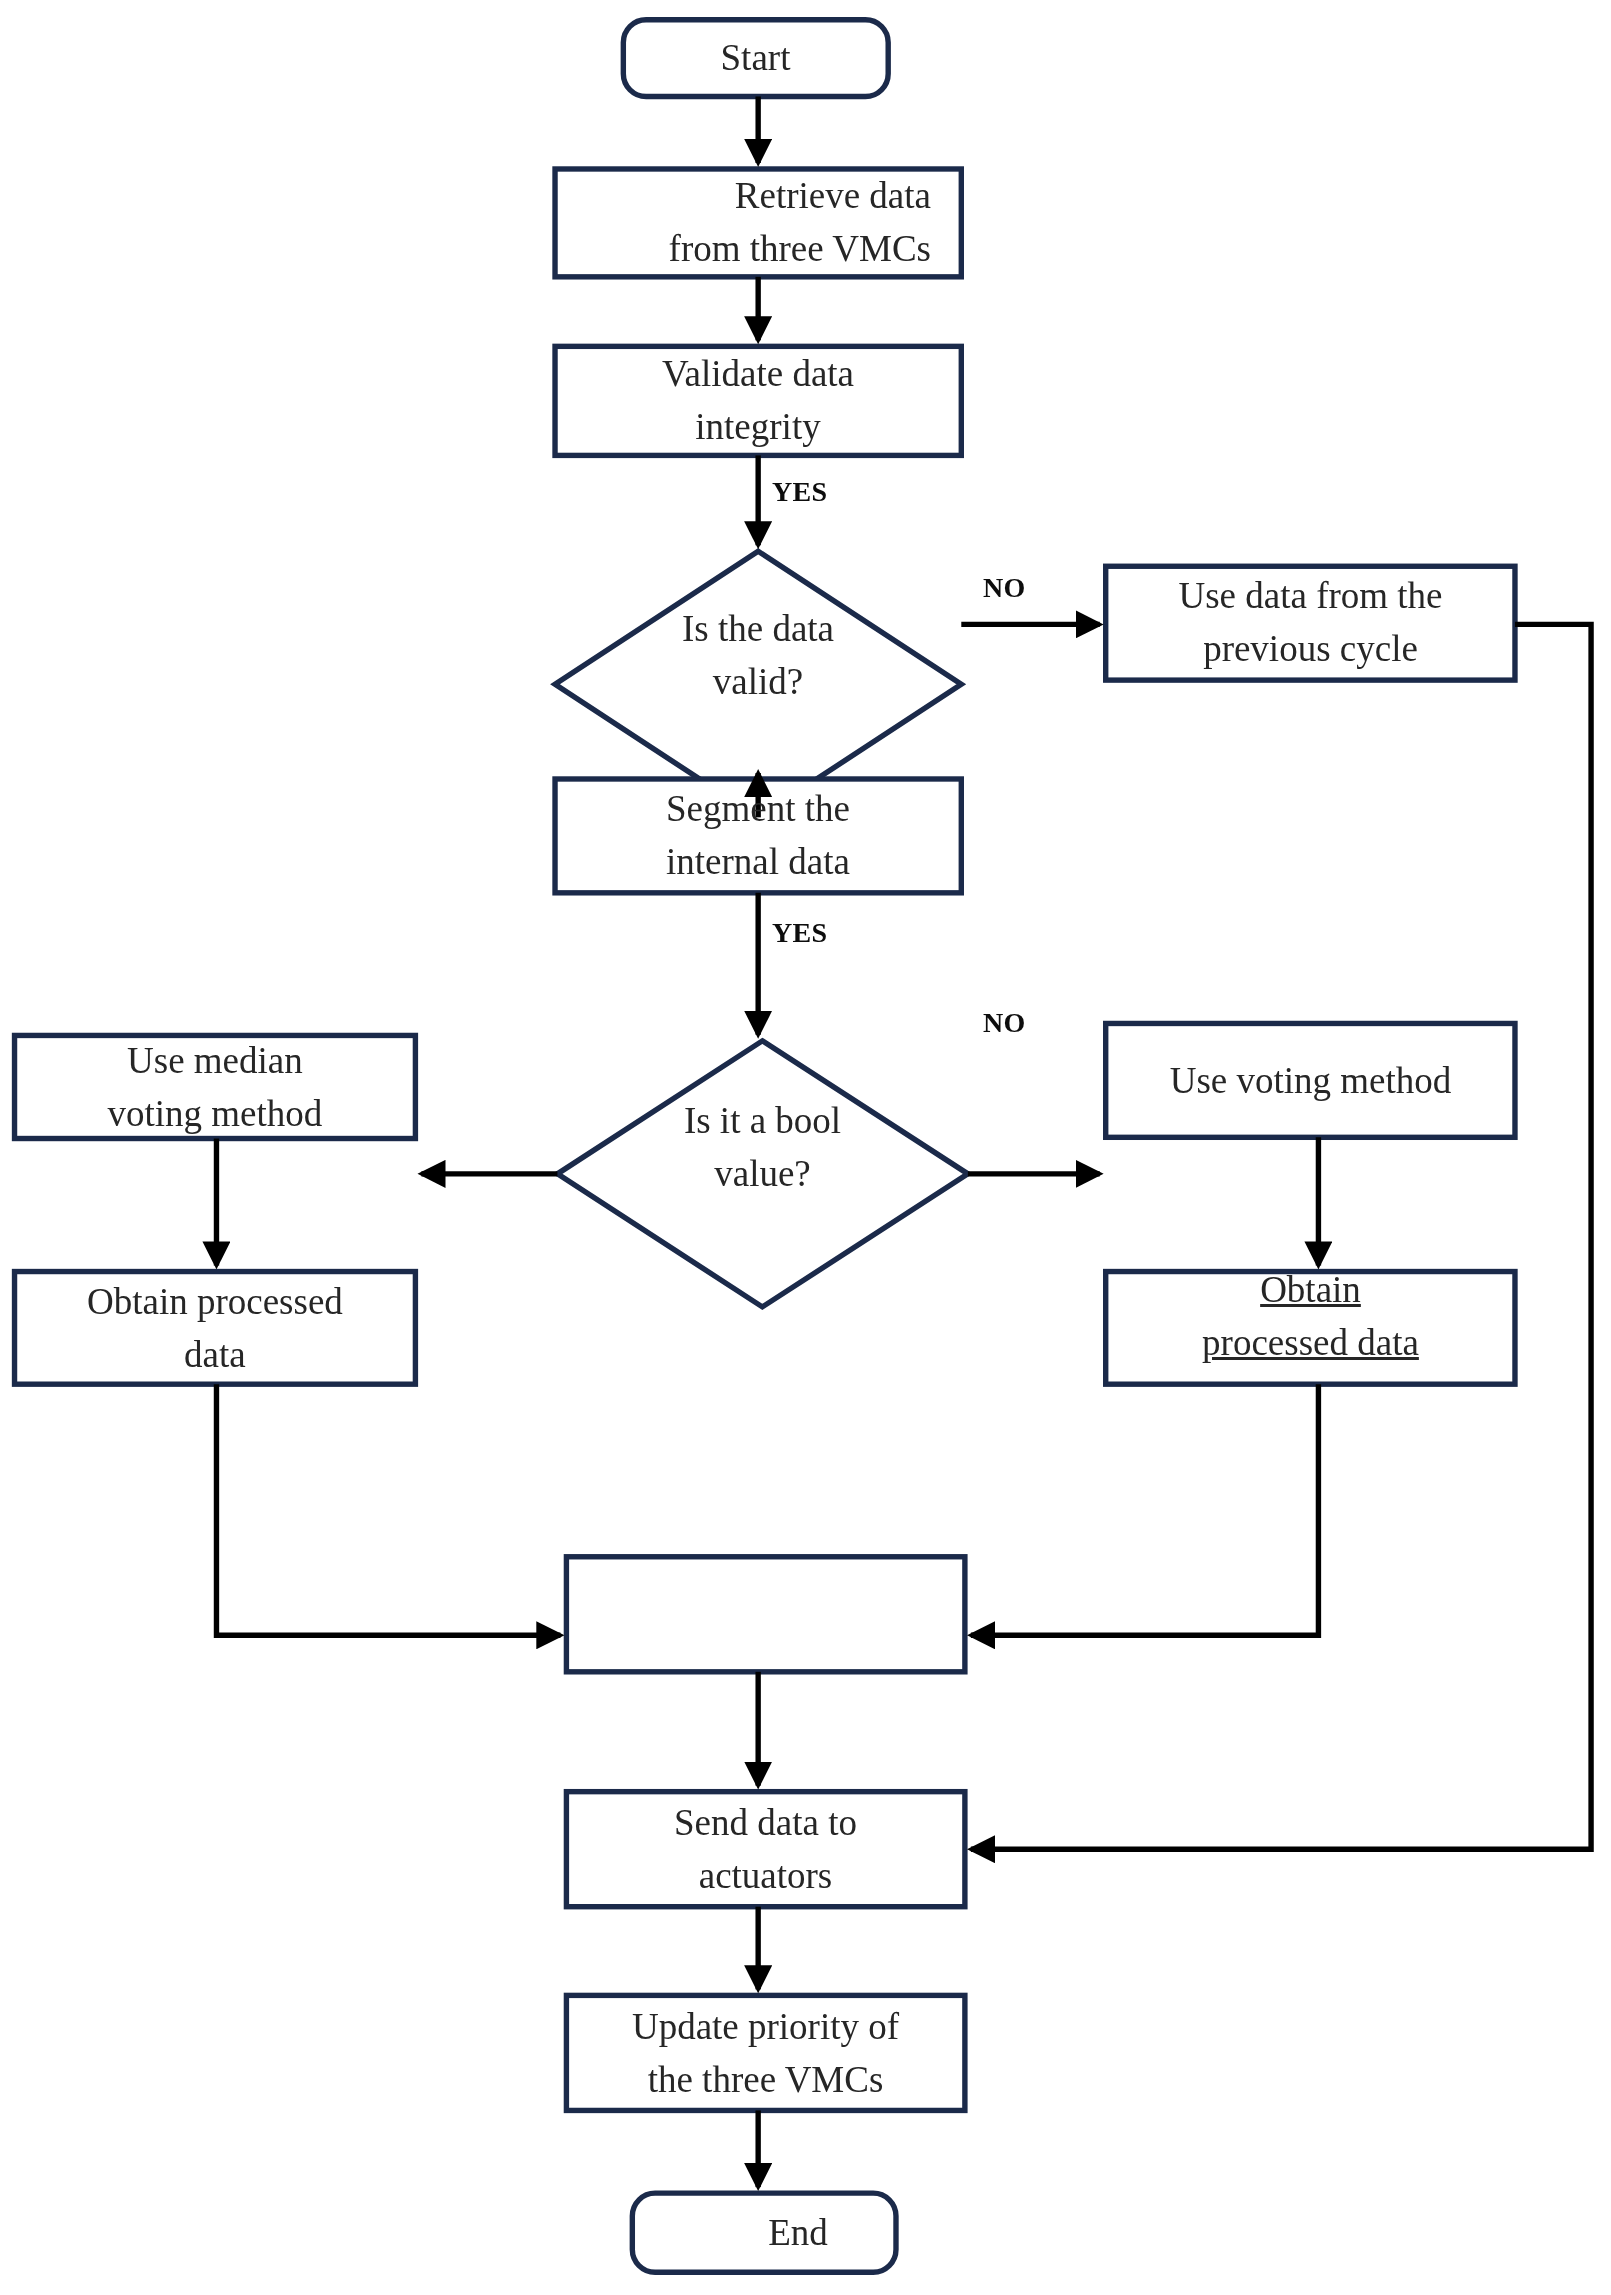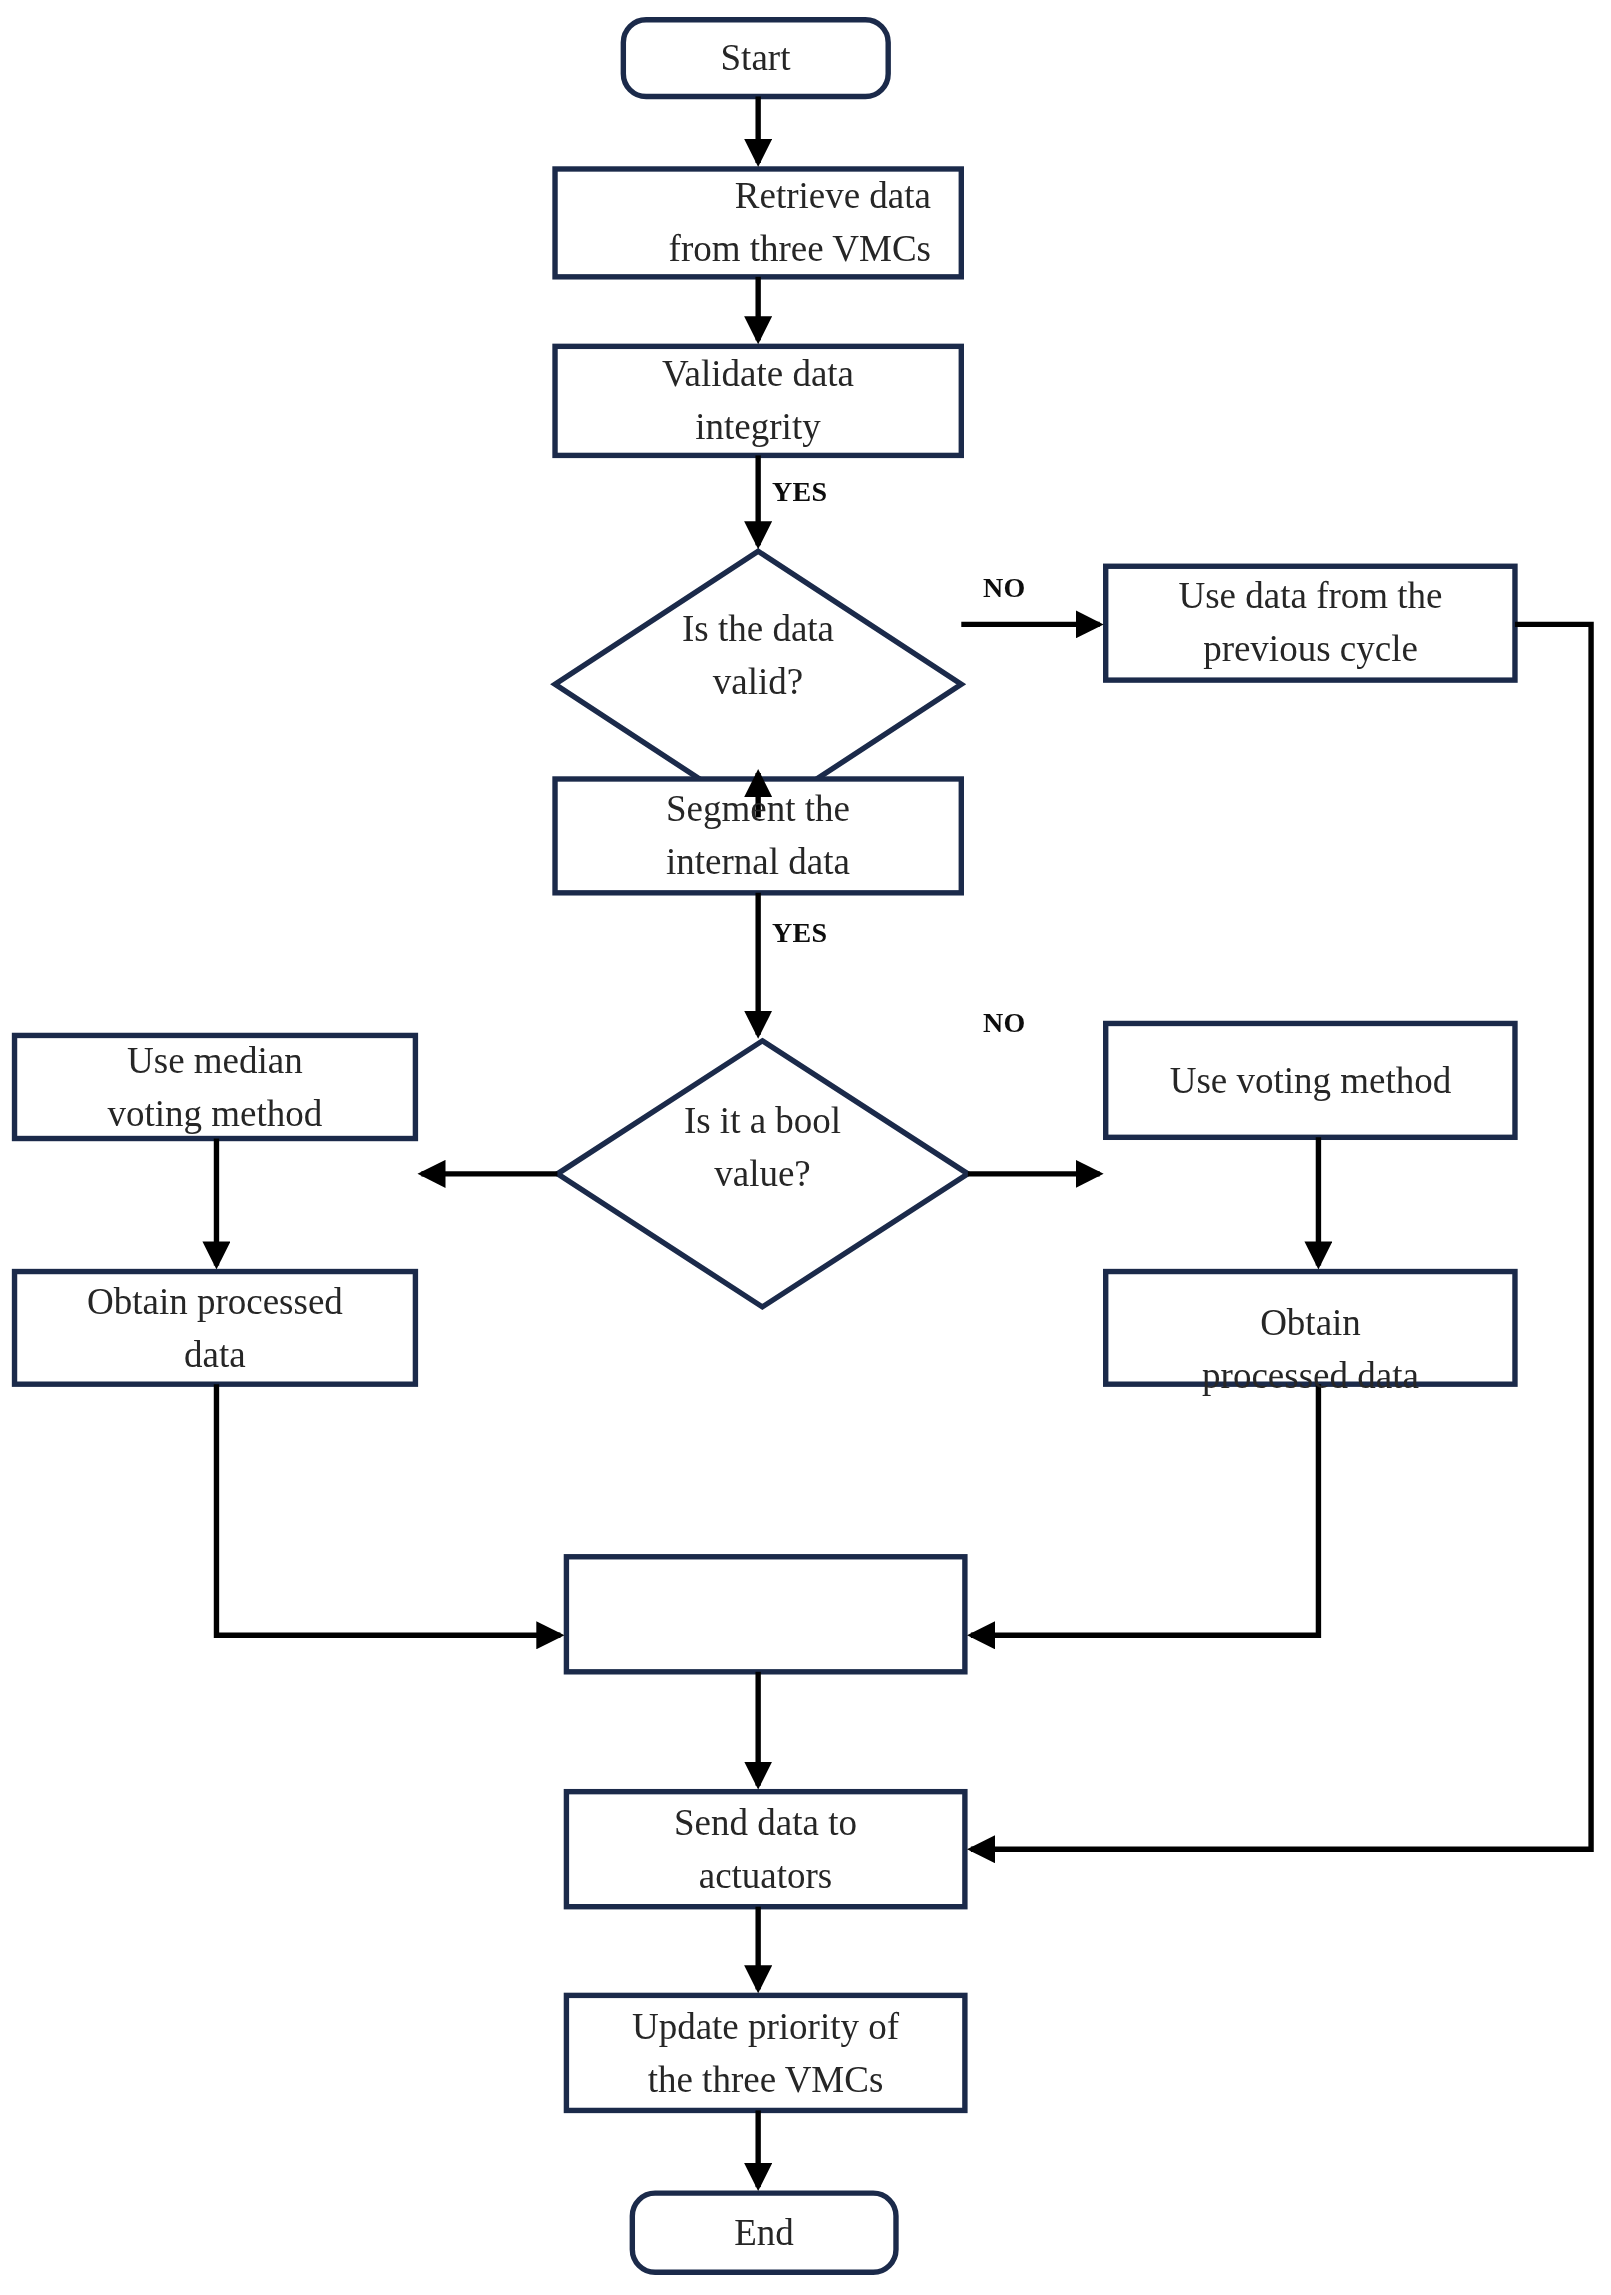--- a/index.html
+++ b/index.html
@@ -186,37 +186,37 @@
 
   <div class="node-text" style="left:1106px; top:1024px; width:409px; height:114px;">
     <span>Use voting method</span>
   </div>
 
   <div class="node-text" style="left:14.4px; top:1272px; width:401px; height:113px;">
     <span>Obtain processed</span>
     <span>data</span>
   </div>
 
-  <div class="node-text" style="left:1106px; top:1293px; width:409px; height:113px;">
+  <div class="node-text" style="left:1106px; top:1260px; width:409px; height:113px;text-decoration:underline;">
     <span>Obtain</span>
     <span>processed data</span>
   </div>
 
 
   <div class="node-text" style="left:566px; top:1792px; width:399px; height:115px;">
     <span>Send data to</span>
     <span>actuators</span>
   </div>
 
   <div class="node-text" style="left:566px; top:1996px; width:399px; height:115px;">
     <span>Update priority of</span>
     <span>the three VMCs</span>
   </div>
 
-  <div class="node-text" style="left:632px; top:2194px; width:264px; height:79px;text-align:right;">
+  <div class="node-text" style="left:666px; top:2194px; width:264px; height:79px;text-align:right;">
     <span>End</span>
   </div>
 
   <div class="edge-label" style="left:772px; top:476px;">YES</div>
 
   <div class="edge-label" style="left:983px; top:572px;">NO</div>
 
   <div class="edge-label" style="left:772px; top:917px;">YES</div>
 
   <div class="edge-label" style="left:983px; top:1007px;">NO</div>

